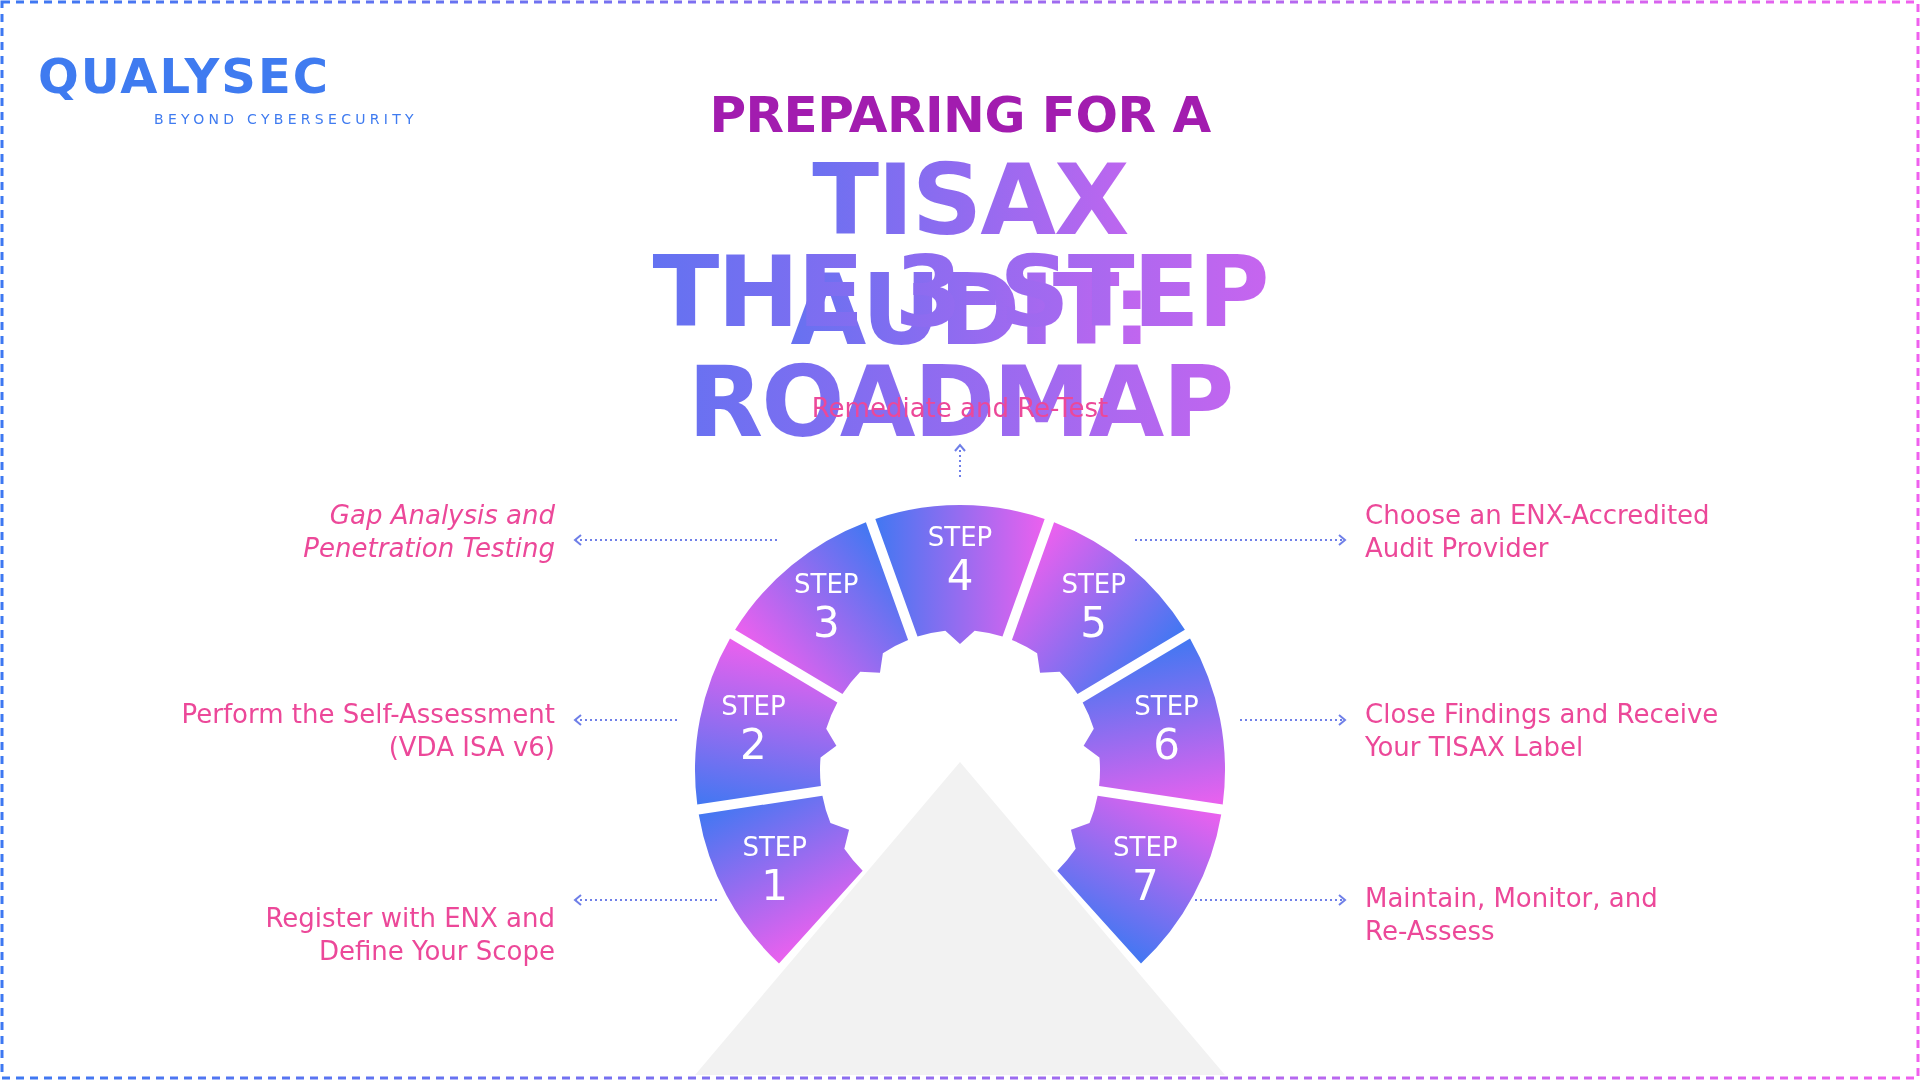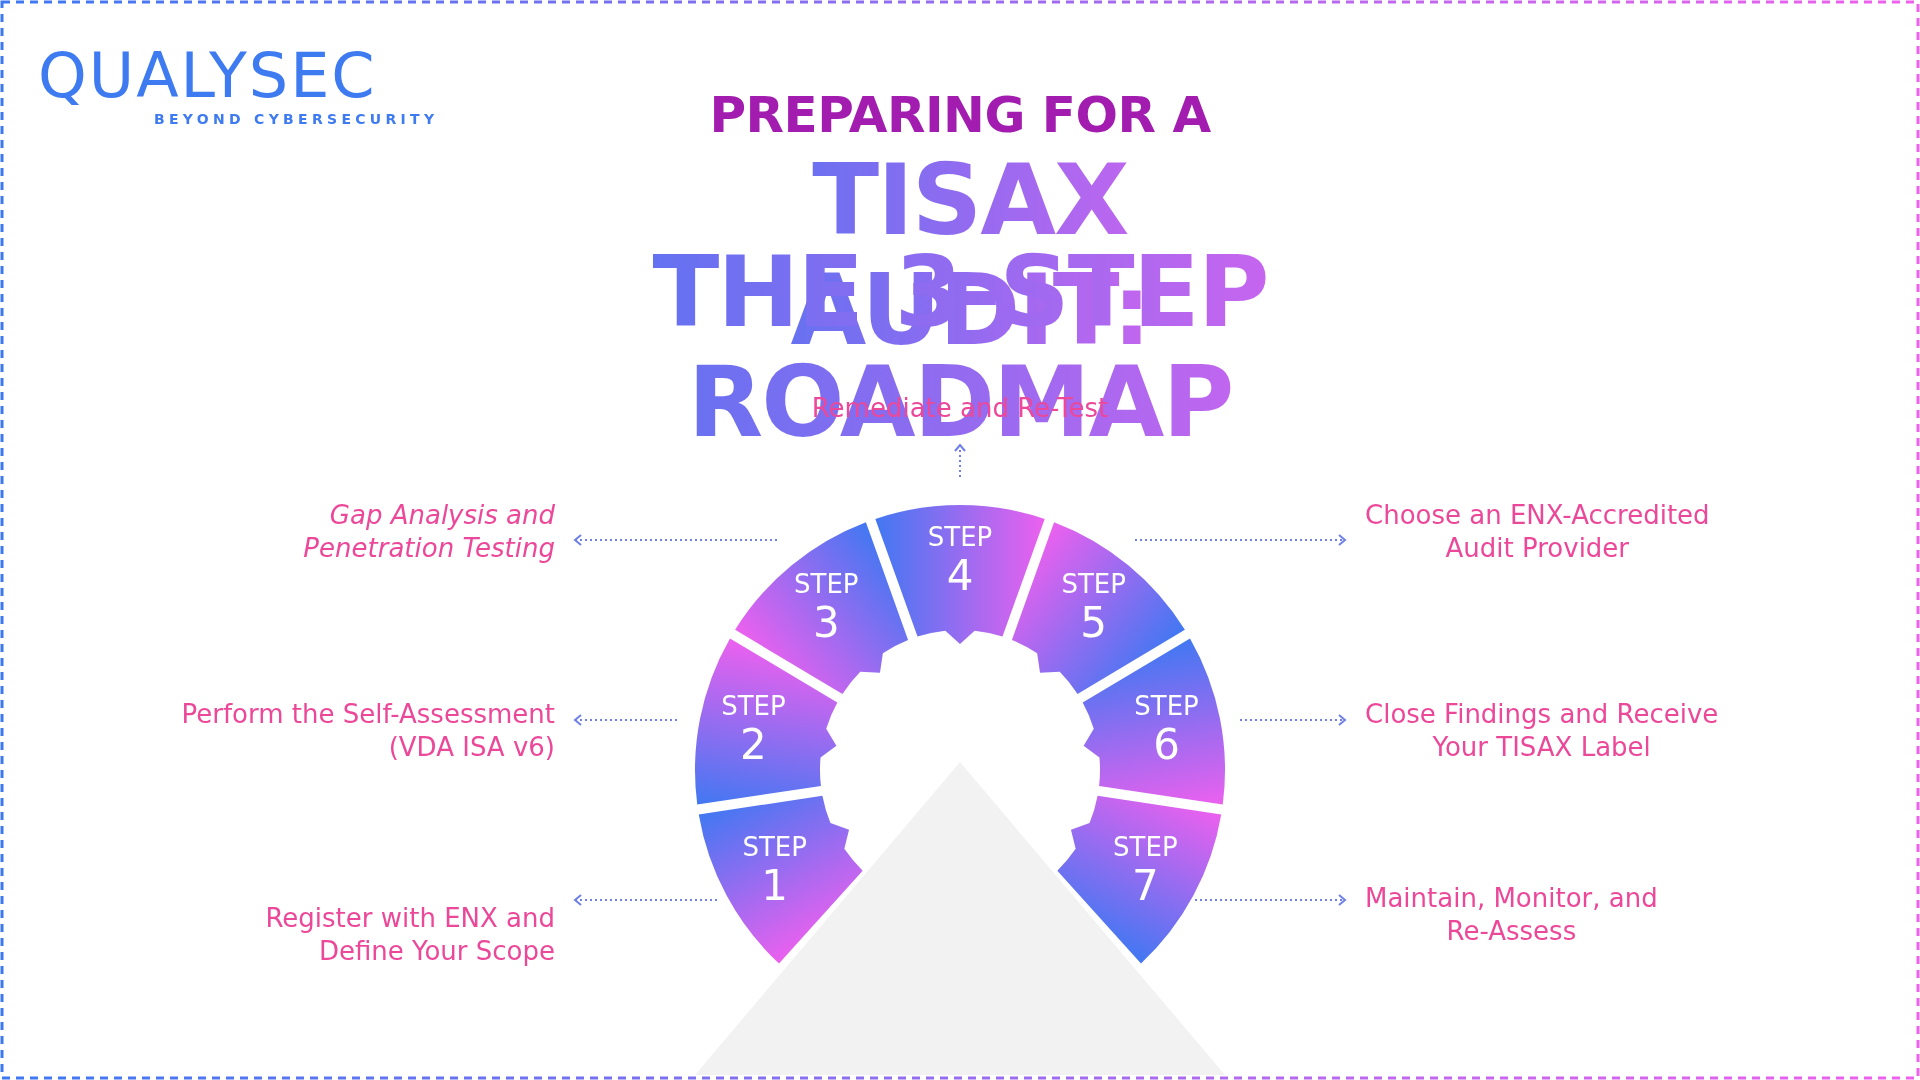--- a/index.html
+++ b/index.html
@@ -1,28 +1,28 @@
 <!DOCTYPE html>
 <html><head>
 <meta charset="utf-8">
 <style>
   html,body{margin:0;padding:0;}
   body{width:1920px;height:1080px;position:relative;overflow:hidden;background:#fff;font-family:"Liberation Sans","DejaVu Sans",sans-serif;}
   .frame{position:absolute;inset:0;pointer-events:none;}
   .logo{position:absolute;left:38px;top:36px;width:420px;height:100px;}
-  .logo-word{position:absolute;left:0;top:0;font-family:"DejaVu Sans",sans-serif;font-weight:normal;font-size:62px;letter-spacing:2px;color:#3f7bf0;line-height:80px;}
-  .logo-tag{position:absolute;left:116px;top:75px;font-family:"DejaVu Sans",sans-serif;font-weight:bold;font-size:14px;letter-spacing:4.3px;color:#3f7bf0;}
+  .logo-word{position:absolute;left:0;top:0;font-family:"DejaVu Sans",sans-serif;font-weight:bold;font-size:48px;letter-spacing:2px;color:#3f7bf0;line-height:80px;}
+  .logo-tag{position:absolute;left:116px;top:75px;font-family:"DejaVu Sans",sans-serif;font-weight:normal;font-size:14px;letter-spacing:4.3px;color:#3f7bf0;}
   .title{position:absolute;left:0;width:1920px;text-align:center;font-family:"DejaVu Sans",sans-serif;font-weight:bold;}
   .t1{top:86px;font-size:50px;color:#a21caf;letter-spacing:-0.5px;}
   .t2,.t3{background:linear-gradient(90deg,#3d78f2 0%,#8a6cf0 45%,#f060ee 100%);-webkit-background-clip:text;background-clip:text;color:transparent;}
   .t2{top:145px;font-size:98px;letter-spacing:-2px;line-height:110px;left:620px;width:700px;}
   .t3{top:237px;font-size:98px;letter-spacing:-2px;line-height:110px;left:400px;width:1120px;}
   .label{position:absolute;font-family:"DejaVu Sans",sans-serif;font-size:26px;line-height:33px;color:#ec4899;white-space:pre-line;}
   .label.left{text-align:right;}
-  .label.right{text-align:center;}
+  .label.right{text-align:left;}
   .label.top{text-align:center;}
   svg.wheel{position:absolute;left:0;top:0;}
 </style>
 </head>
 <body>
 
 <svg class="frame" width="1920" height="1080" viewBox="0 0 1920 1080">
   <defs>
     <linearGradient id="bord" x1="0" y1="0" x2="1" y2="0">
       <stop offset="0" stop-color="#3d78f2"></stop>

